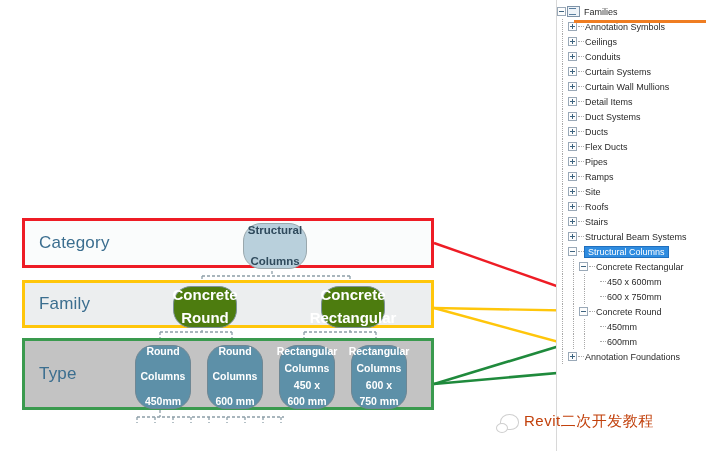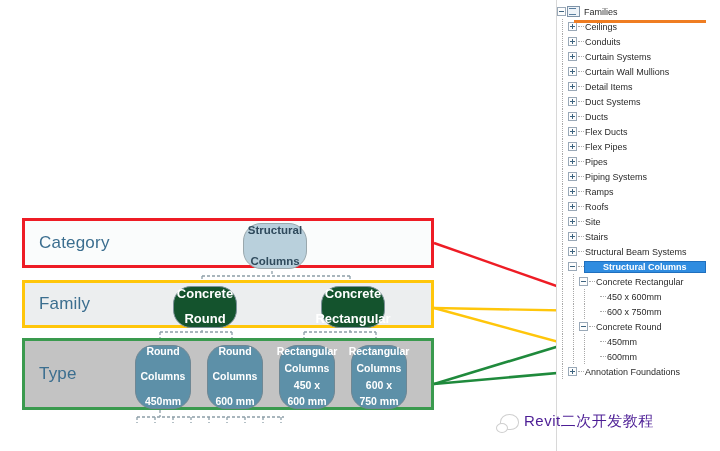--- a/index.html
+++ b/index.html
@@ -70,24 +70,24 @@
   .cat-box{
     background:#b9d0dc;
     border:1px solid #9aa8ad;
     color:#2f4a5c;
     font-size:11.5px;
     font-weight:bold;
     width:64px;height:46px;
     left:218px;top:2px;
   }
   .fam-box{
-    background:#14532d;
+    background:#4d7c0f;
     border:1px solid #7d9299;
     color:#ffffff;
-    font-size:13px;
+    font-size:15px;
     font-weight:bold;
     width:64px;height:42px;
     top:3px;
   }
   #fam-round{left:148px;}
   #fam-rect{left:296px;}
 
   .type-box{
     background:#5d90a8;
     border:1px solid #6e8794;
@@ -213,39 +213,38 @@
     position:absolute;
     left:1px;top:1px;
     width:7px;height:5px;
     border-top:1px solid #5a7fa0;
     border-bottom:1px solid #5a7fa0;
   }
   .tlabel{ padding-left:1px; }
   .tnode.selected .tlabel{
     background:#2f8ce0;
     color:#ffffff;
-    padding:0 18px;
+    padding:0 3px;
     border:1px solid #1f6fbe;
-    font-weight:bold;
   }
   #orange-rule{
     position:absolute;
     left:574px; top:20px;
     width:132px; height:3px;
     background:#ef7d22;
   }
 
   
   #watermark{
     position:absolute;
     left:500px; top:412px;
     display:flex;
     align-items:center;
     gap:5px;
-    color:#4c1d95;
+    color:#c2410c;
     font-size:15px;
     letter-spacing:.5px;
     user-select:none;
   }
   #wm-icon{
     width:17px;height:14px;
     border:1.6px solid #cfcfcf;
     border-radius:50% 50% 45% 45%;
     position:relative;
   }
@@ -372,20 +371,26 @@
   <div class="tnode">
     <span class="expander"></span>
     <span class="ticon"></span>
     <span class="tlabel">Families</span>
   </div>
   <div id="tree-children">
       <div class="tnode">
         <span class="tw vline"></span>
         <span class="expander plus"></span>
         <span class="stub"></span>
+        <span class="tlabel">Annotation Symbols</span>
+      </div>
+      <div class="tnode">
+        <span class="tw vline"></span>
+        <span class="expander plus"></span>
+        <span class="stub"></span>
         <span class="tlabel">Ceilings</span>
       </div>
       <div class="tnode">
         <span class="tw vline"></span>
         <span class="expander plus"></span>
         <span class="stub"></span>
         <span class="tlabel">Conduits</span>
       </div>
       <div class="tnode">
         <span class="tw vline"></span>
@@ -420,51 +425,39 @@
       <div class="tnode">
         <span class="tw vline"></span>
         <span class="expander plus"></span>
         <span class="stub"></span>
         <span class="tlabel">Flex Ducts</span>
       </div>
       <div class="tnode">
         <span class="tw vline"></span>
         <span class="expander plus"></span>
         <span class="stub"></span>
-        <span class="tlabel">Flex Pipes</span>
-      </div>
-      <div class="tnode">
-        <span class="tw vline"></span>
-        <span class="expander plus"></span>
-        <span class="stub"></span>
         <span class="tlabel">Pipes</span>
       </div>
       <div class="tnode">
         <span class="tw vline"></span>
         <span class="expander plus"></span>
         <span class="stub"></span>
-        <span class="tlabel">Piping Systems</span>
-      </div>
-      <div class="tnode">
-        <span class="tw vline"></span>
-        <span class="expander plus"></span>
-        <span class="stub"></span>
         <span class="tlabel">Ramps</span>
       </div>
       <div class="tnode">
         <span class="tw vline"></span>
         <span class="expander plus"></span>
         <span class="stub"></span>
+        <span class="tlabel">Site</span>
+      </div>
+      <div class="tnode">
+        <span class="tw vline"></span>
+        <span class="expander plus"></span>
+        <span class="stub"></span>
         <span class="tlabel">Roofs</span>
-      </div>
-      <div class="tnode">
-        <span class="tw vline"></span>
-        <span class="expander plus"></span>
-        <span class="stub"></span>
-        <span class="tlabel">Site</span>
       </div>
       <div class="tnode">
         <span class="tw vline"></span>
         <span class="expander plus"></span>
         <span class="stub"></span>
         <span class="tlabel">Stairs</span>
       </div>
       <div class="tnode">
         <span class="tw vline"></span>
         <span class="expander plus"></span>

